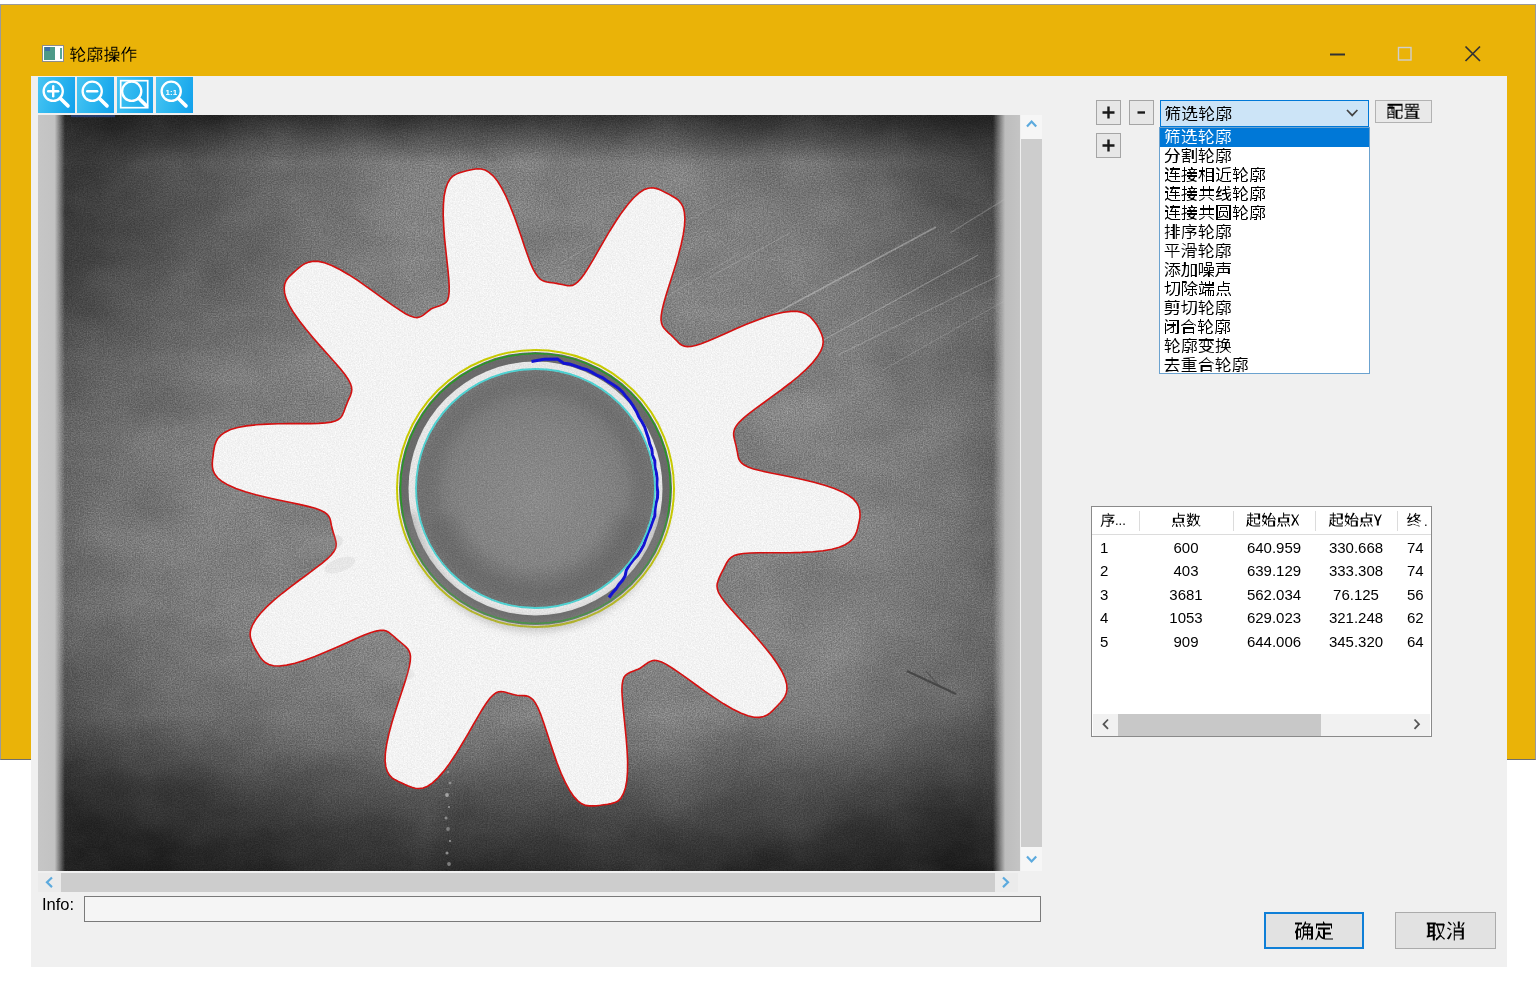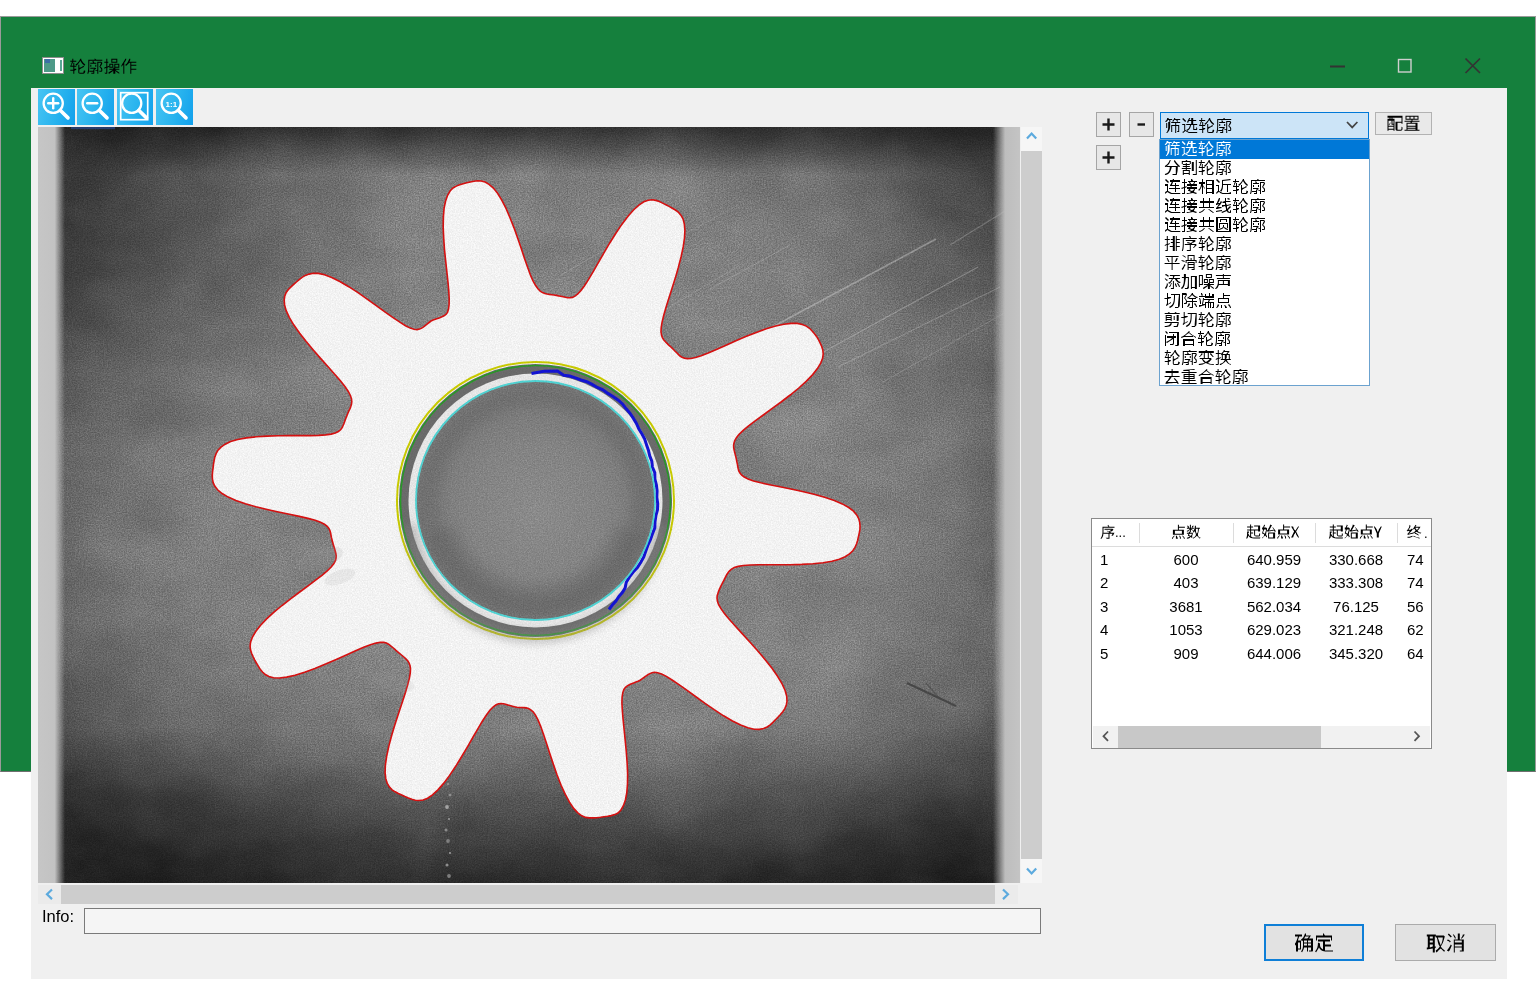--- a/index.html
+++ b/index.html
@@ -1,15 +1,15 @@
 <!DOCTYPE html>
 <html><head><meta charset="utf-8"><style>
 html,body{margin:0;padding:0;}
 body{font-family:"Liberation Sans", sans-serif;width:1538px;height:994px;overflow:hidden;}
-#win{position:absolute;left:0;top:16px;width:1536px;height:756px;background:#15803d;border:1px solid #9a9a9a;border-bottom-color:#6f6f6f;box-sizing:border-box;}
+#win{position:absolute;left:0;top:4px;width:1536px;height:756px;background:#eab308;border:1px solid #9a9a9a;border-bottom-color:#6f6f6f;box-sizing:border-box;}
 .abs{position:absolute;box-sizing:border-box;}
 </style></head><body>
 <div id="win">
  <div class="abs" style="left:41px;top:40px;width:22px;height:17px;border:1px solid #8d8d8d;background:#fff;">
    <div class="abs" style="left:1px;top:1px;width:11px;height:13px;background:#4d9a88;"></div>
    <div class="abs" style="left:2px;top:1px;width:5px;height:4px;background:#3c6ea5;"></div>
    <div class="abs" style="left:17px;top:2px;width:2px;height:11px;background:#58a794;"></div>
  </div>
  <div class="abs" style="left:30px;top:71px;width:1476px;height:891px;background:#f0f0f0;"></div>
  <div class="abs" style="left:37px;top:71.5px;width:36.5px;height:36.5px;background:linear-gradient(105deg,#49c5f3,#28b3ee 55%,#12a0ec);"></div>

